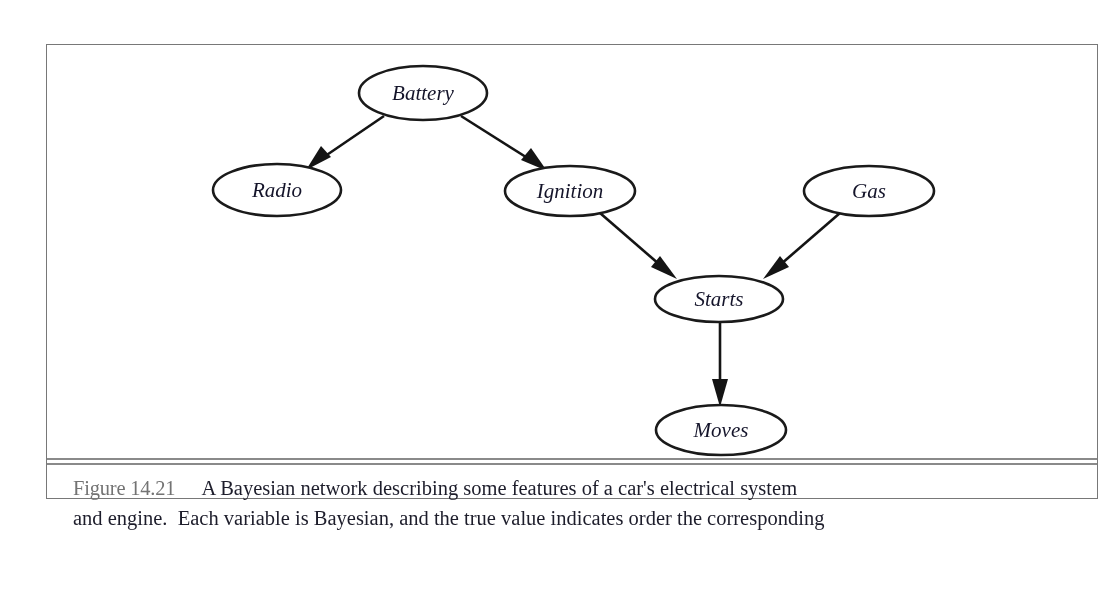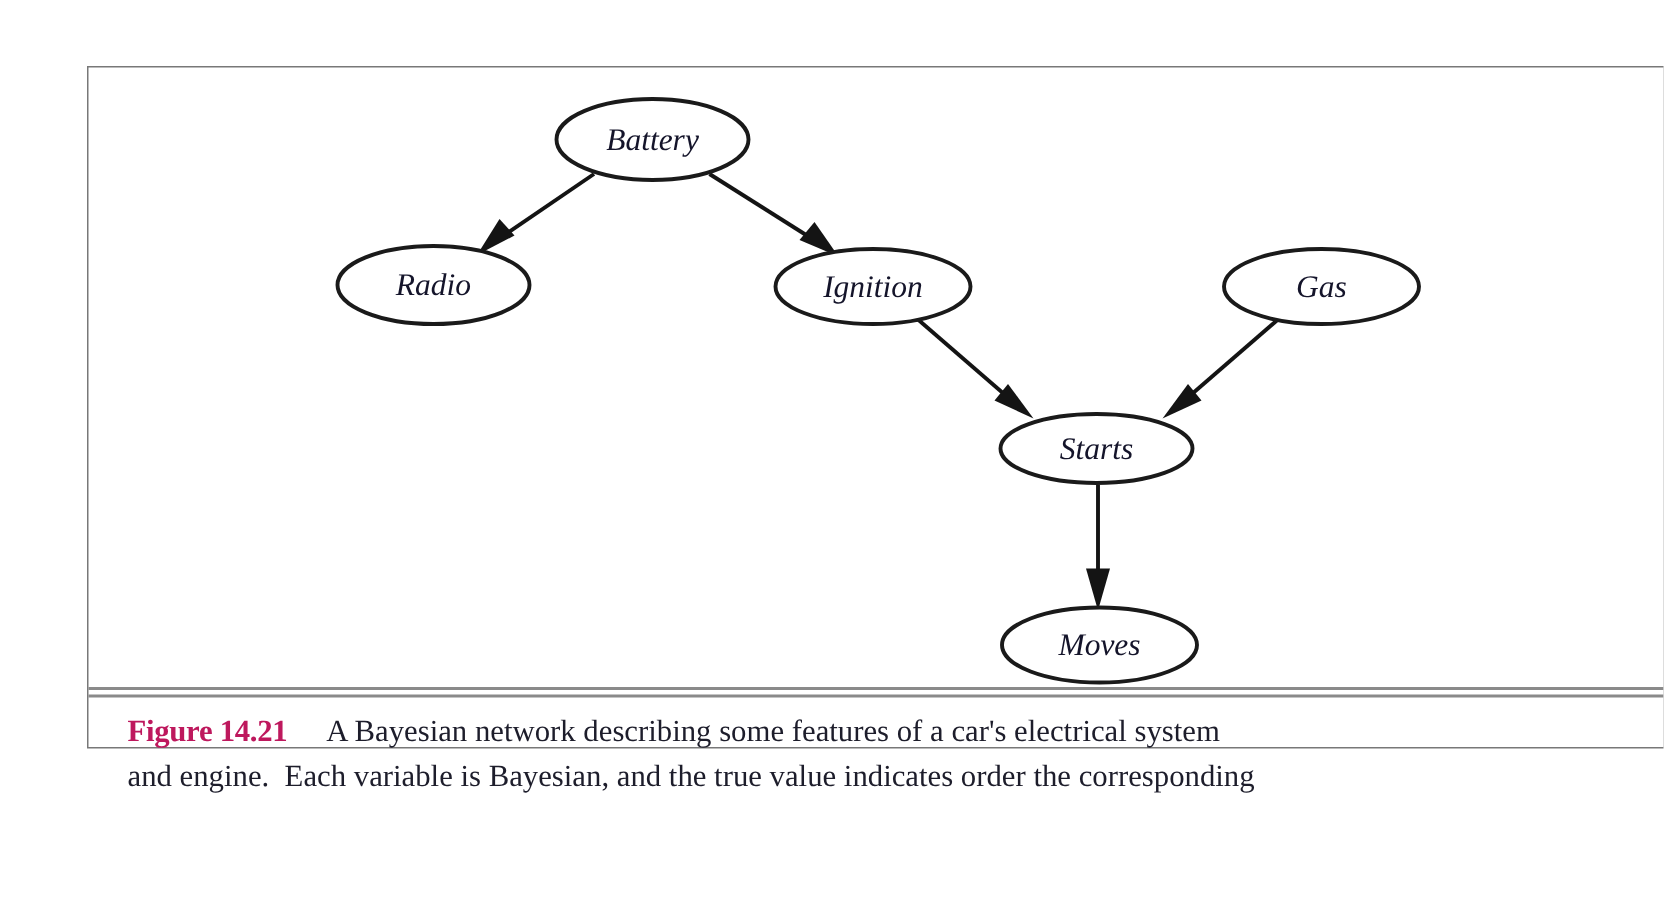--- a/index.html
+++ b/index.html
@@ -18,21 +18,20 @@
   
   #figure-frame {
     position: absolute;
     left: 46px;
     top: 44px;
     width: 1052px;
     height: 455px;
     border: 1.4px solid #787878;
     background: #ffffff;
     box-sizing: border-box;
-    margin-left: 12px;
   }
 
   
   #graph-area {
     position: absolute;
     left: 0;
     top: 0;
     width: 1050px;
     height: 414px;
     overflow: visible;
@@ -70,22 +69,22 @@
     font-family: "Liberation Serif", serif;
     font-size: 20.5px;
     line-height: 30px;
     color: #1d1d2b;
     text-align: left;
   }
   .caption-line {
     white-space: pre;
   }
   .caption-figure-number {
-    font-weight: bold;
-    color: #be185d;
+    font-weight: normal;
+    color: #737373;
     letter-spacing: -0.2px;
   }
   .caption-gap {
     display: inline-block;
     width: 26px;
   }
   .caption-italic {
   }
 
   

